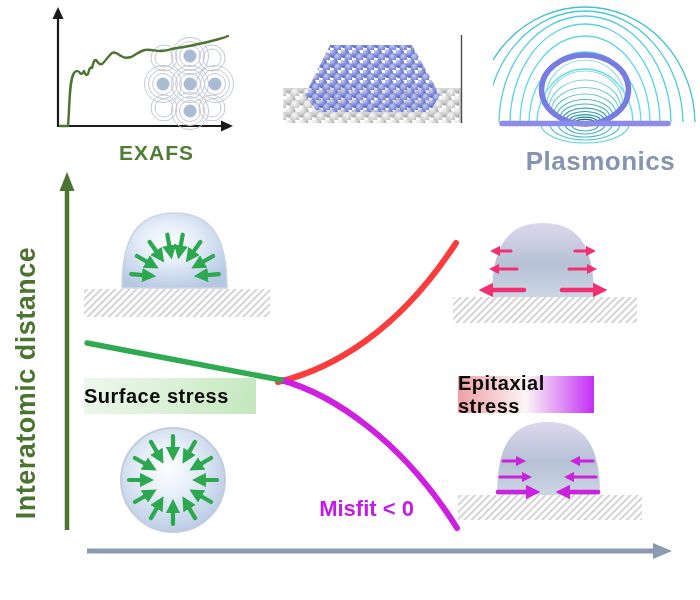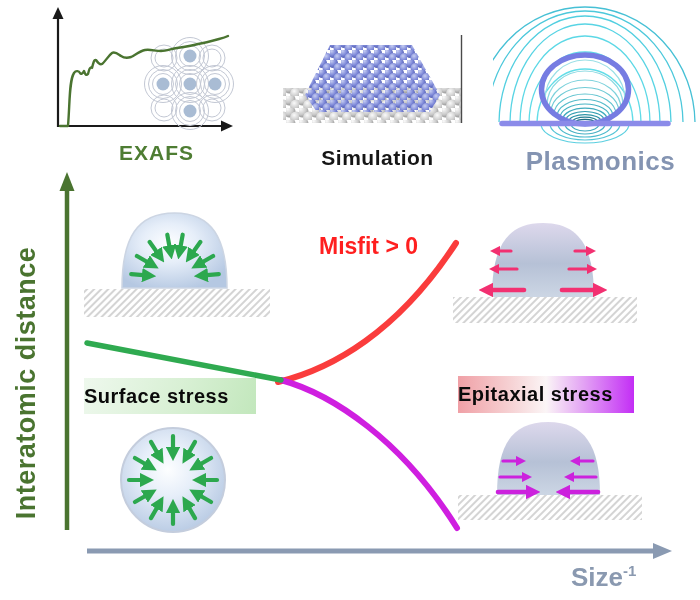--- a/index.html
+++ b/index.html
@@ -21,21 +21,21 @@
   #misfit-neg-label { left:361px; top:496px; font-size:22px; color:#c41ce8; }
   .stress-box {
     position:absolute; display:flex; align-items:center; justify-content:flex-start;
     font-weight:bold; font-size:20px; color:#0a0a0a; letter-spacing:0.5px;
   }
   #surface-stress-box {
     left:84px; top:378px; width:172px; height:36px;
     background:linear-gradient(110deg,#eef8ed 0%,#d8f0d4 55%,#c2e7bc 100%);
   }
   #epitaxial-stress-box {
-    left:458px; top:376px; width:176px; height:37px;
+    left:458px; top:376px; width:136px; height:37px;
     background:linear-gradient(90deg,#f0a0a6 0%,#f6d2d4 30%,#fbf5f6 50%,#e2a0f4 72%,#c32ef5 100%);
   }
   #size-label { left:571px; top:562px; font-size:26px; color:#8a99b0; }
   #size-label sup { font-size:15px; }
 </style>
 </head>
 <body>
 
 <div class="stage">
 
@@ -263,29 +263,27 @@
       <line x1="500" y1="477" x2="527" y2="477" stroke-width="3.2" marker-end="url(#ahMagenta)"></line>
       <line x1="498" y1="492" x2="533" y2="492" stroke-width="4.6" marker-end="url(#ahMagenta)"></line>
       <line x1="593" y1="461" x2="575" y2="461" stroke-width="3.2" marker-end="url(#ahMagenta)"></line>
       <line x1="596" y1="477" x2="569" y2="477" stroke-width="3.2" marker-end="url(#ahMagenta)"></line>
       <line x1="598" y1="492" x2="563" y2="492" stroke-width="4.6" marker-end="url(#ahMagenta)"></line>
     </g>
   </g>
 </svg>
 
 <div class="lbl centered" id="exafs-label">EXAFS</div>
-<div class="lbl centered" id="simulation-label">Simulation</div>
 <div class="lbl centered" id="plasmonics-label">Plasmonics</div>
 
 <div class="lbl" id="y-axis-label">Interatomic distance</div>
 
-<div class="lbl centered" id="misfit-pos-label">Misfit &gt; 0</div>
+<div class="lbl centered" id="misfit-neg-label">Misfit &lt; 0</div>
 
 <div class="stress-box" id="surface-stress-box">
   <span>Surface stress</span>
 </div>
 <div class="stress-box" id="epitaxial-stress-box">
   <span>Epitaxial stress</span>
 </div>
 
-<div class="lbl" id="size-label"><span>Size</span><sup>-1</sup></div>
 
 </div>
 
 </body></html>

